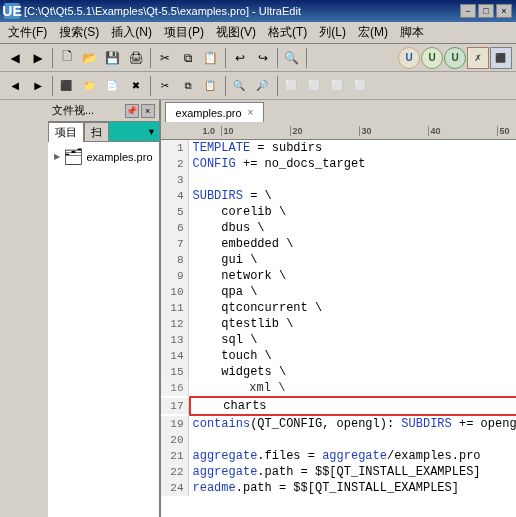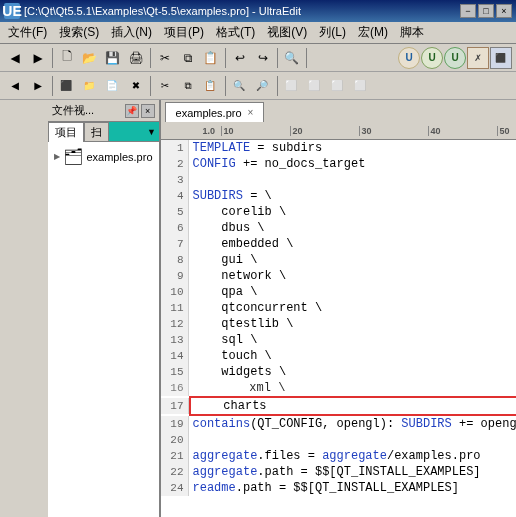--- a/index.html
+++ b/index.html
@@ -291,22 +291,22 @@
     <div class="title-btn">□</div>
     <div class="title-btn">×</div>
   </div>
 </div>
 
 <div class="menu-bar">
 <div class="menu-item">文件(F)</div>
     <div class="menu-item">搜索(S)</div>
     <div class="menu-item">插入(N)</div>
     <div class="menu-item">项目(P)</div>
+    <div class="menu-item">视图(V)</div>
     <div class="menu-item">格式(T)</div>
-    <div class="menu-item">视图(V)</div>
     <div class="menu-item">列(L)</div>
     <div class="menu-item">宏(M)</div>
     <div class="menu-item">脚本</div>
   </div>
 
 <div class="toolbar">
   <div class="tb-btn">◀</div>
   <div class="tb-btn">▶</div>
   <div class="tb-separator"></div>
   <div class="tb-btn">🗋</div>

